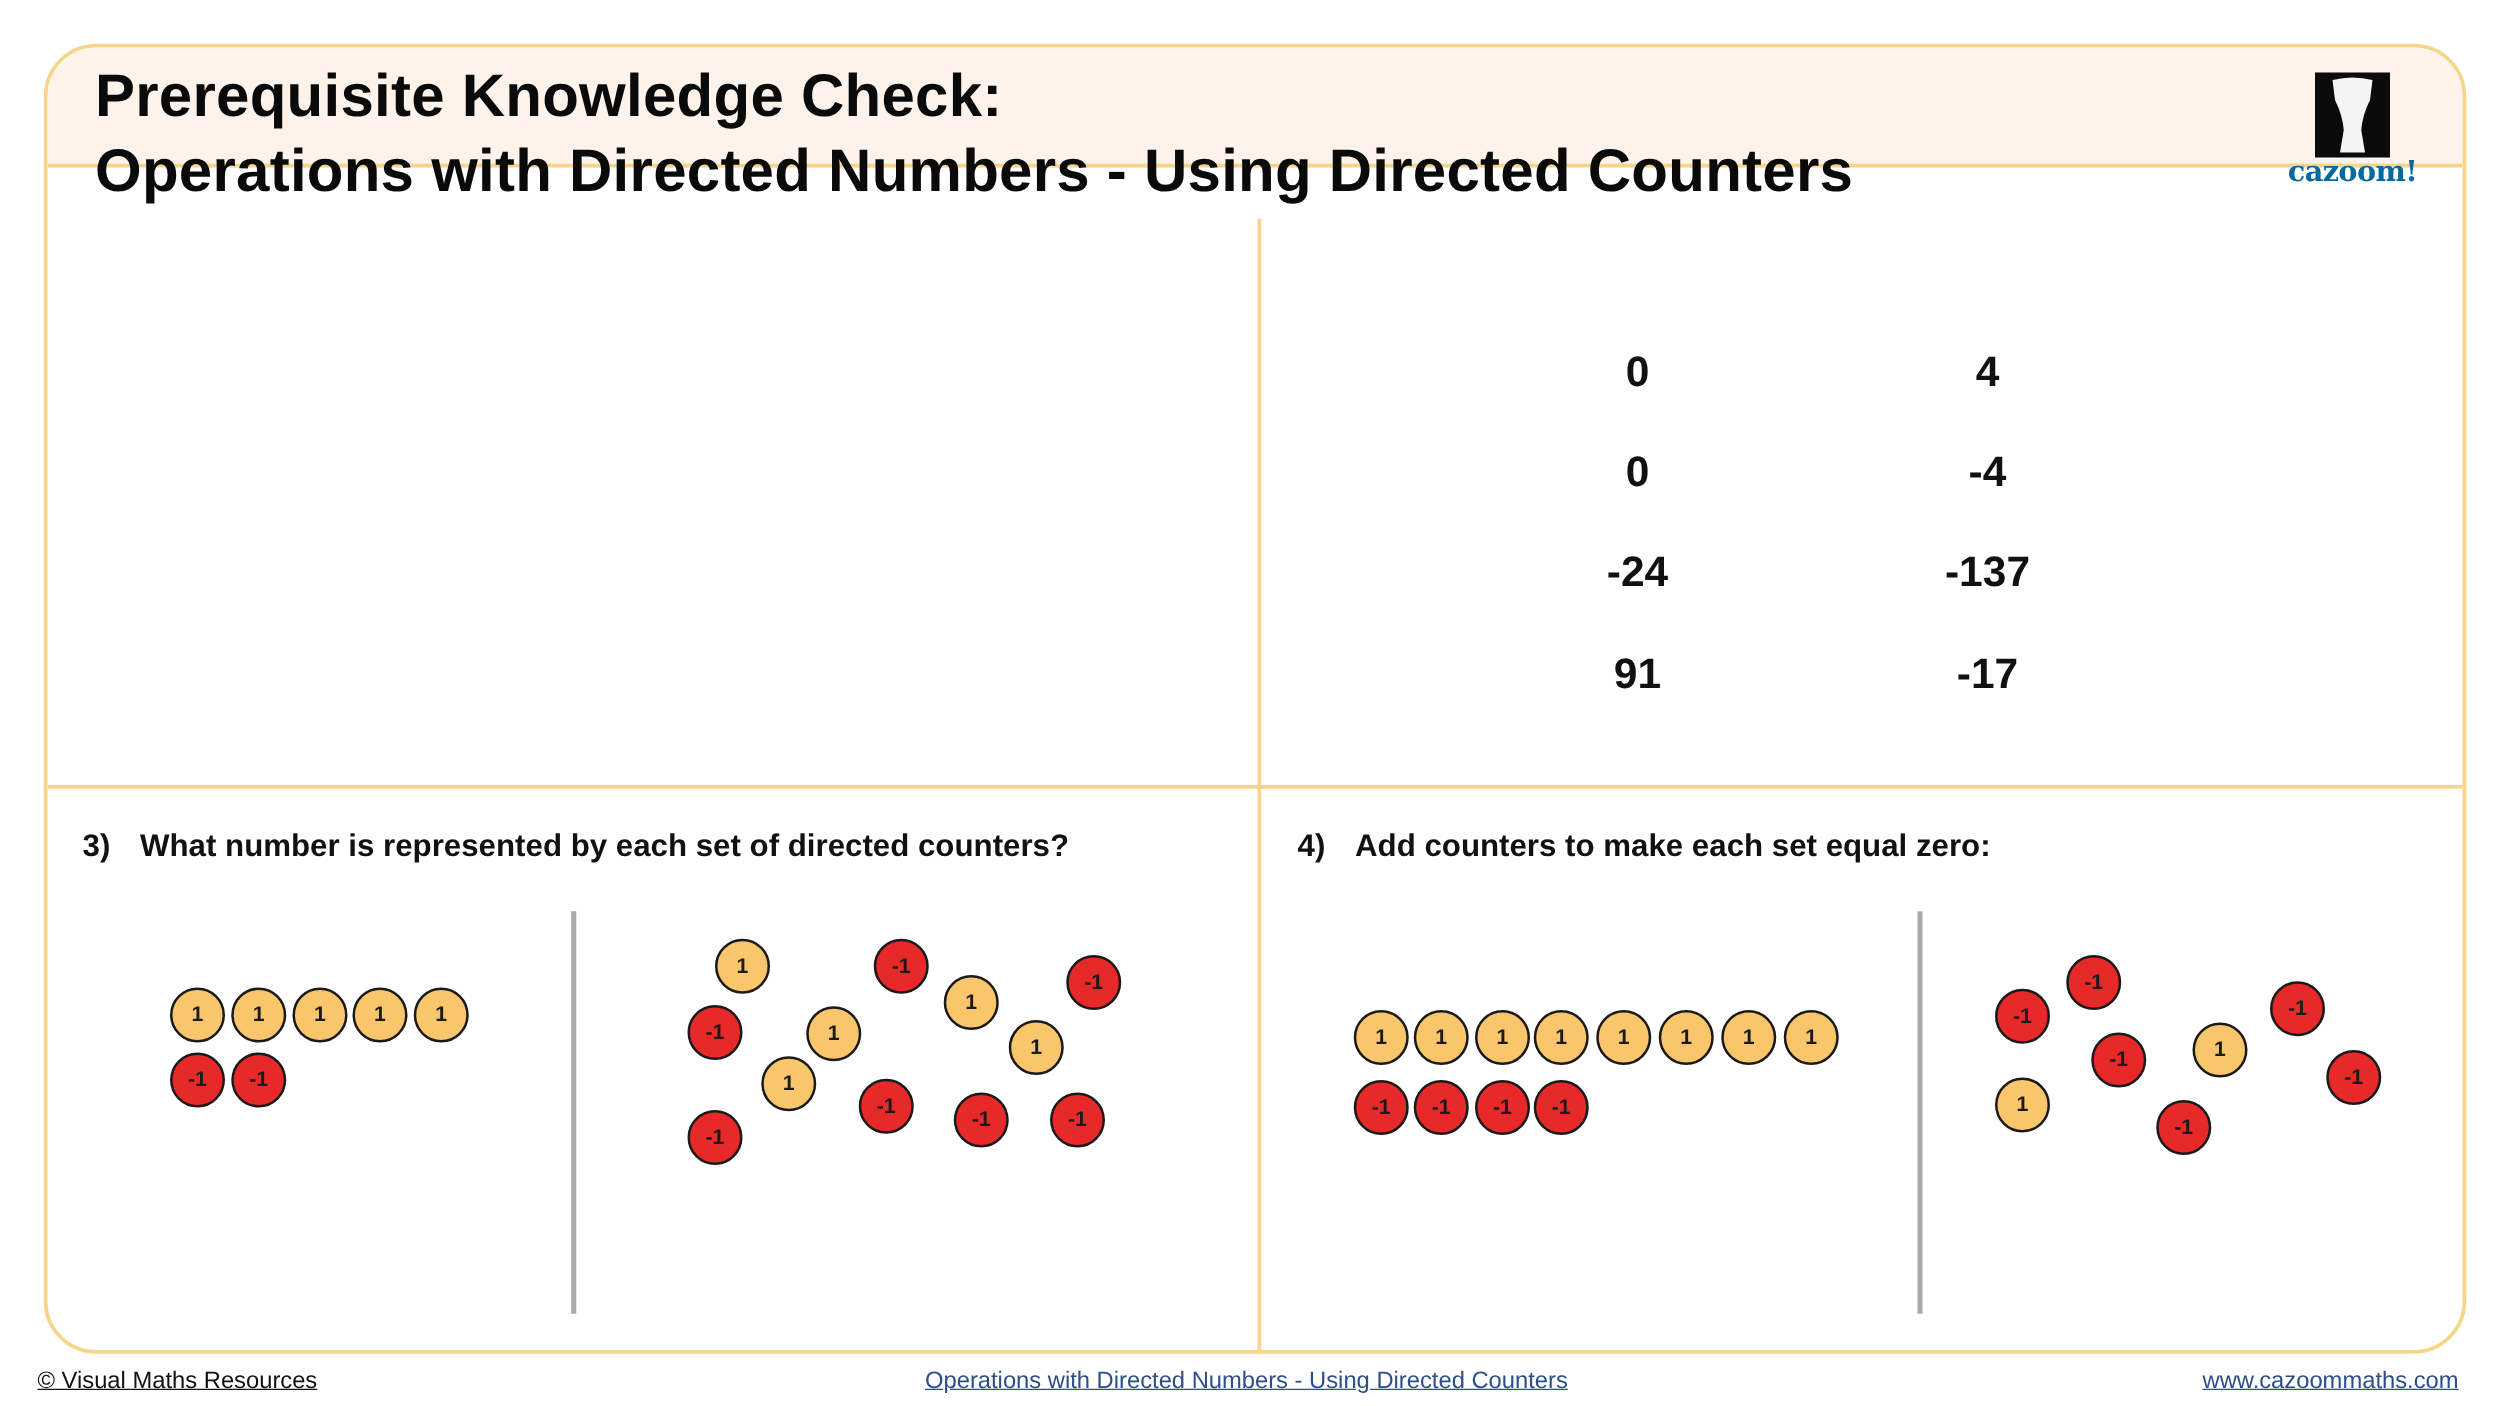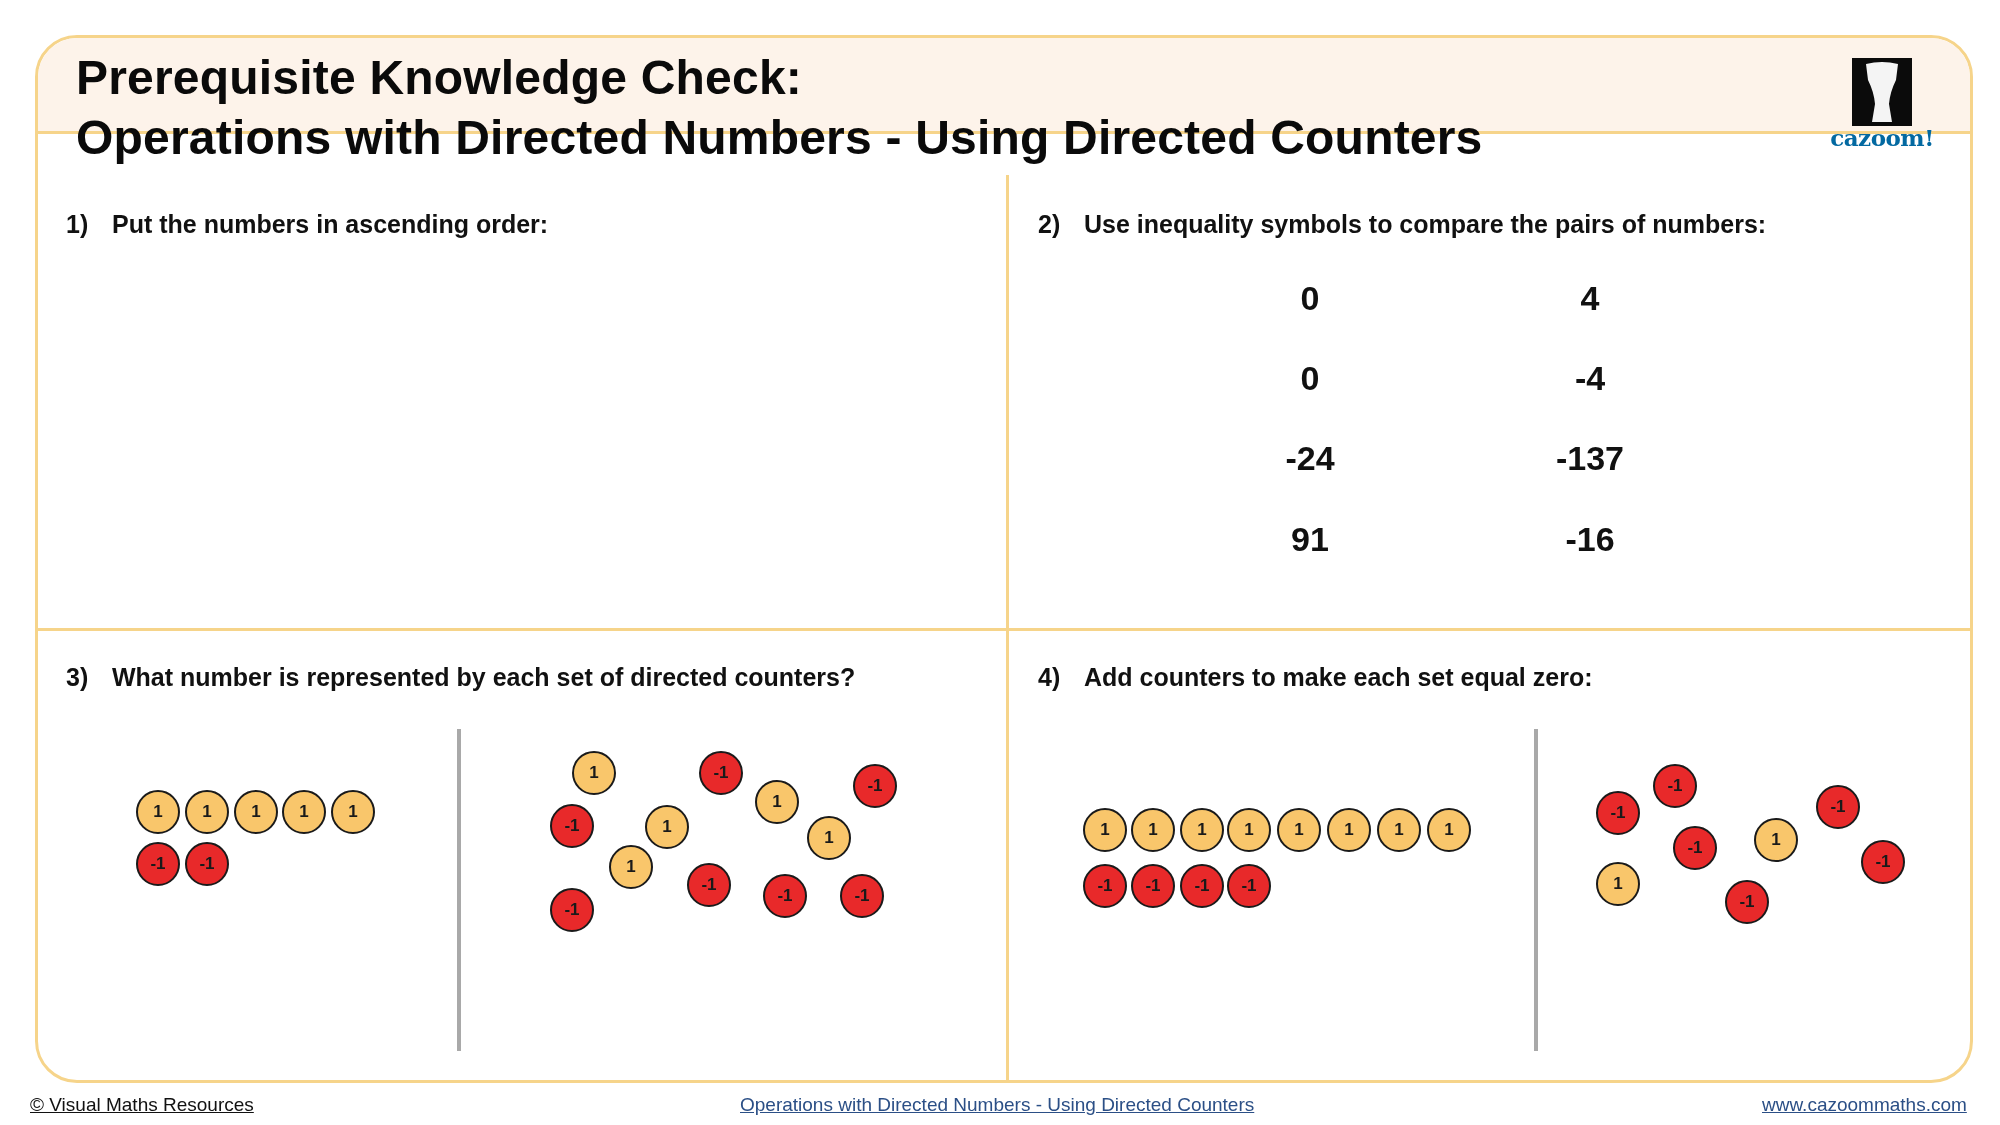--- a/index.html
+++ b/index.html
@@ -44,35 +44,29 @@
           <path d="M14 6 Q30 2 46 6 L44 22 Q38 34 37 46 L40 64 L20 64 L23 46 Q22 34 16 22 Z" fill="#f4f4f4"></path>
         </svg>
       </div>
       <div class="logo-text">cazoom!</div>
     </div>
   </div>
 
   <div class="vdiv-main"></div>
   <div class="hdiv-main"></div>
 
-  <div class="q-label" style="left:28px; top:172px;">
-    <span class="q-num">1)</span><span>Put the numbers in ascending order:</span>
-  </div>
 
-  <div class="q-label" style="left:1000px; top:172px;">
-    <span class="q-num">2)</span><span>Use inequality symbols to compare the pairs of numbers:</span>
-  </div>
   <div class="pair" style="left:1212px; top:241px;">0</div>
   <div class="pair" style="left:1492px; top:241px;">4</div>
   <div class="pair" style="left:1212px; top:321px;">0</div>
   <div class="pair" style="left:1492px; top:321px;">-4</div>
   <div class="pair" style="left:1212px; top:401px;">-24</div>
   <div class="pair" style="left:1492px; top:401px;">-137</div>
   <div class="pair" style="left:1212px; top:482px;">91</div>
-  <div class="pair" style="left:1492px; top:482px;">-16</div>
+  <div class="pair" style="left:1492px; top:482px;">-17</div>
 
   <div class="q-label" style="left:28px; top:625px;">
     <span class="q-num">3)</span><span>What number is represented by each set of directed counters?</span>
   </div>
   <div class="counter-divider" style="left:419px; top:691px; height:322px;"></div>
 
   <div>
     <div class="counter pos" style="left:120px; top:774px;">1</div>
     <div class="counter pos" style="left:169px; top:774px;">1</div>
     <div class="counter pos" style="left:218px; top:774px;">1</div>

